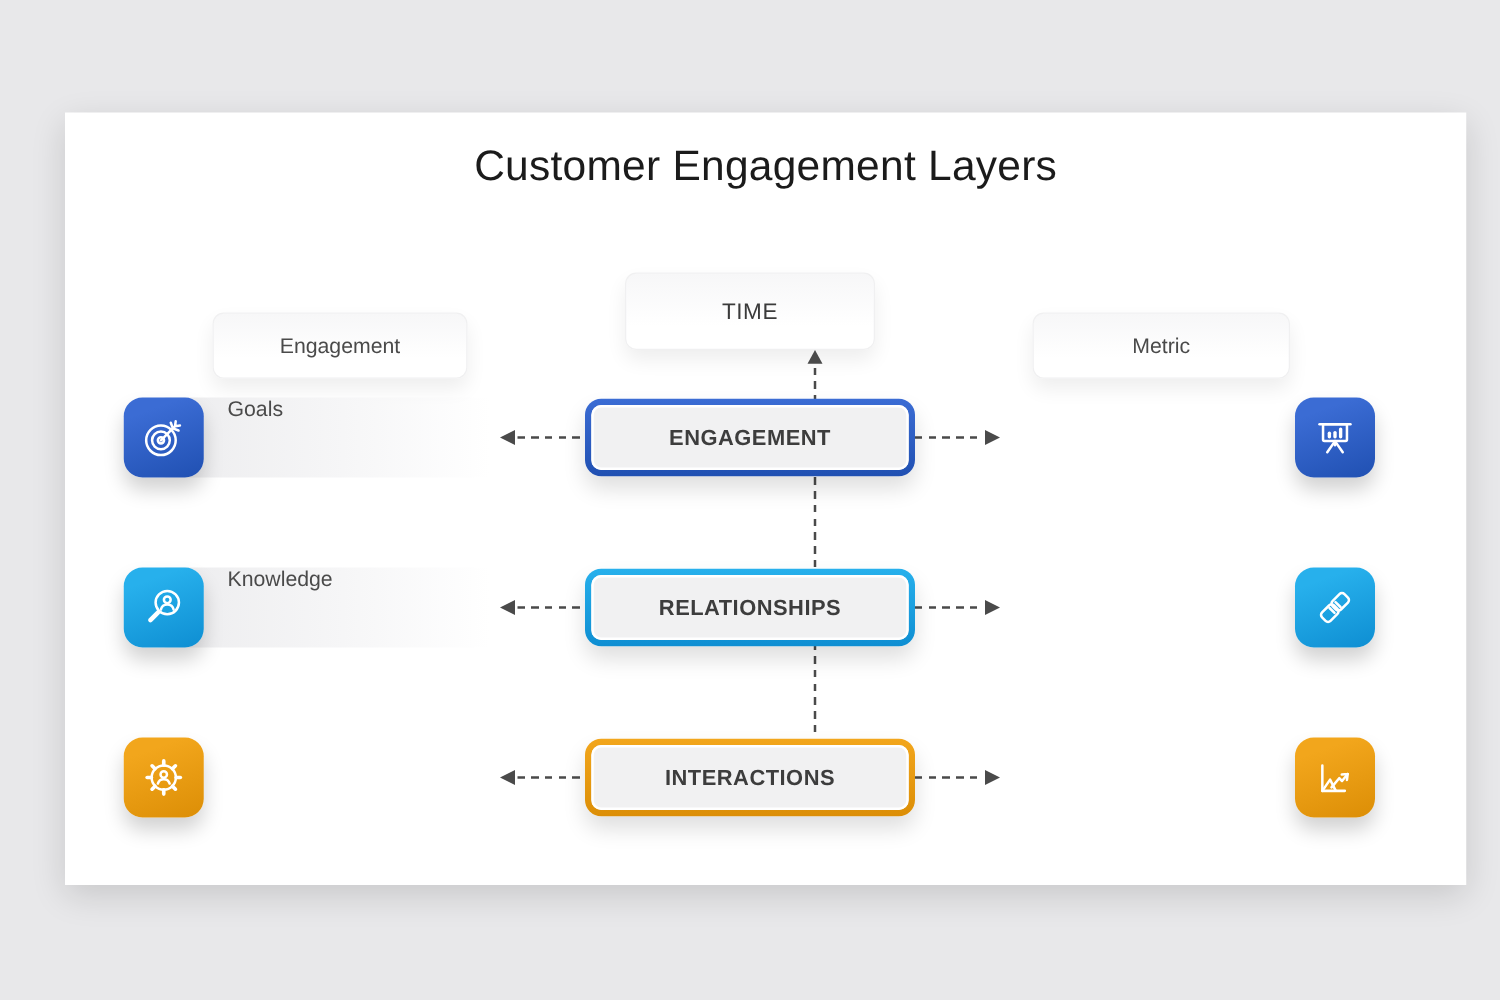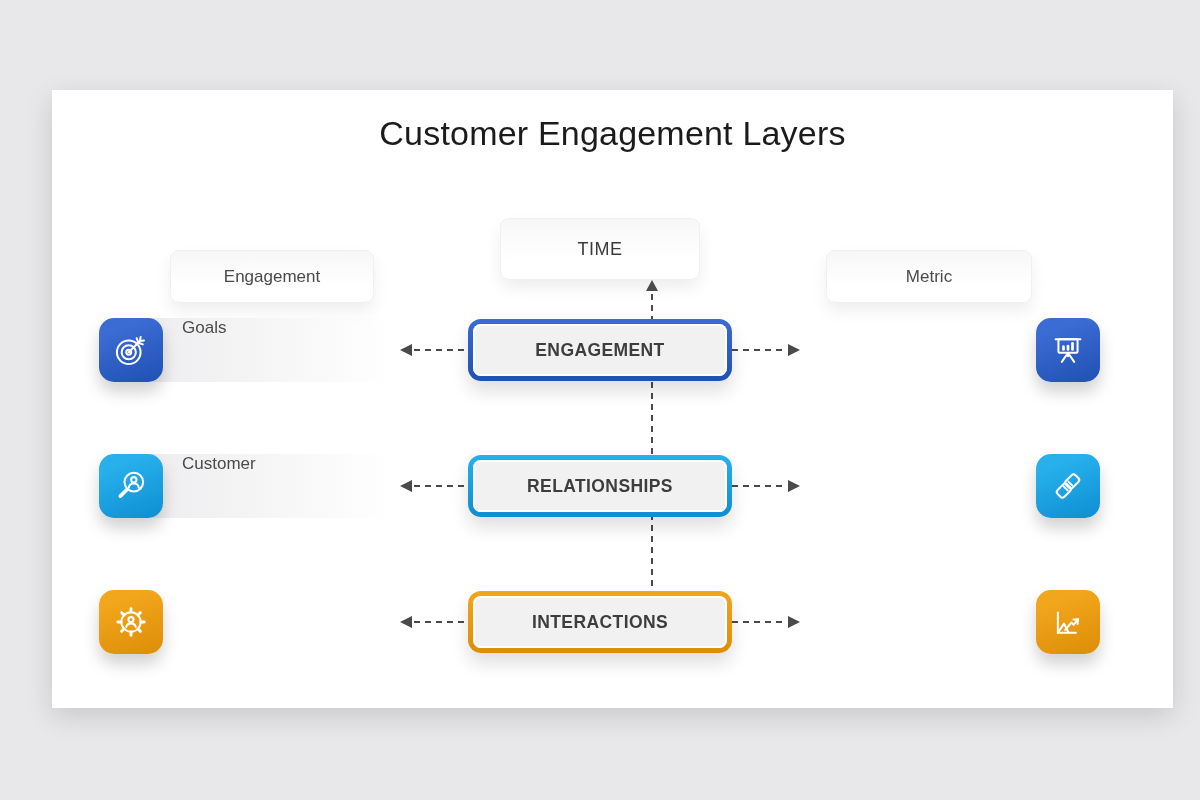--- a/index.html
+++ b/index.html
@@ -153,21 +153,21 @@
       <circle cx="14" cy="18" r="10.5"></circle>
       <circle cx="14" cy="18" r="6.3"></circle>
       <circle cx="14" cy="18" r="2.2"></circle>
       <line x1="14" y1="18" x2="23.5" y2="8.5"></line>
       <path d="M21,5.5 L22.5,9.5 L26.5,11"></path>
       <path d="M24.5,4.5 L24,8 L27.5,7.5"></path>
     </svg>
   </div>
 
   <div class="row-bar bar-left ry-2">
-    <span class="row-label">Customer</span>
+    <span class="row-label">Knowledge</span>
   </div>
   <div class="icon-tile tile-left ry-2 c-cyan">
     <svg width="36" height="36" viewBox="0 0 32 32">
       <circle cx="18.5" cy="12.5" r="8.3"></circle>
       <circle cx="18.5" cy="10.5" r="2.4"></circle>
       <path d="M14,17.5 a4.6,4.6 0 0 1 9,0"></path>
       <line x1="12" y1="19.5" x2="6.5" y2="25" stroke-width="3.2"></line>
     </svg>
   </div>
 

